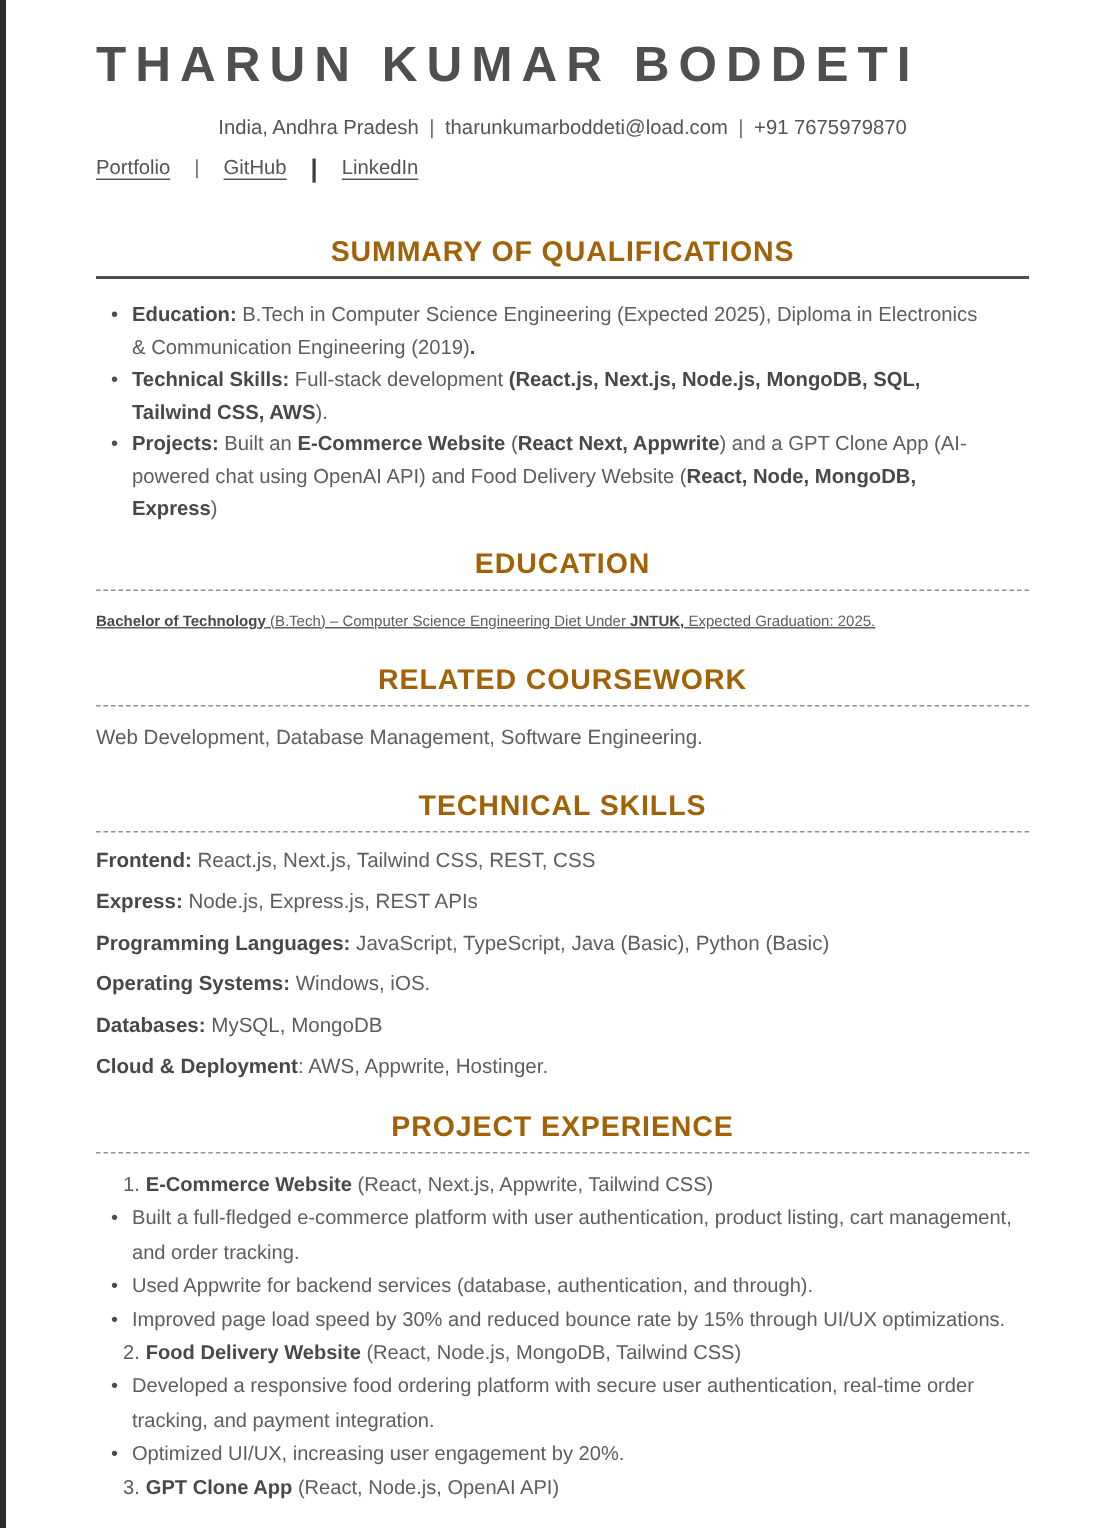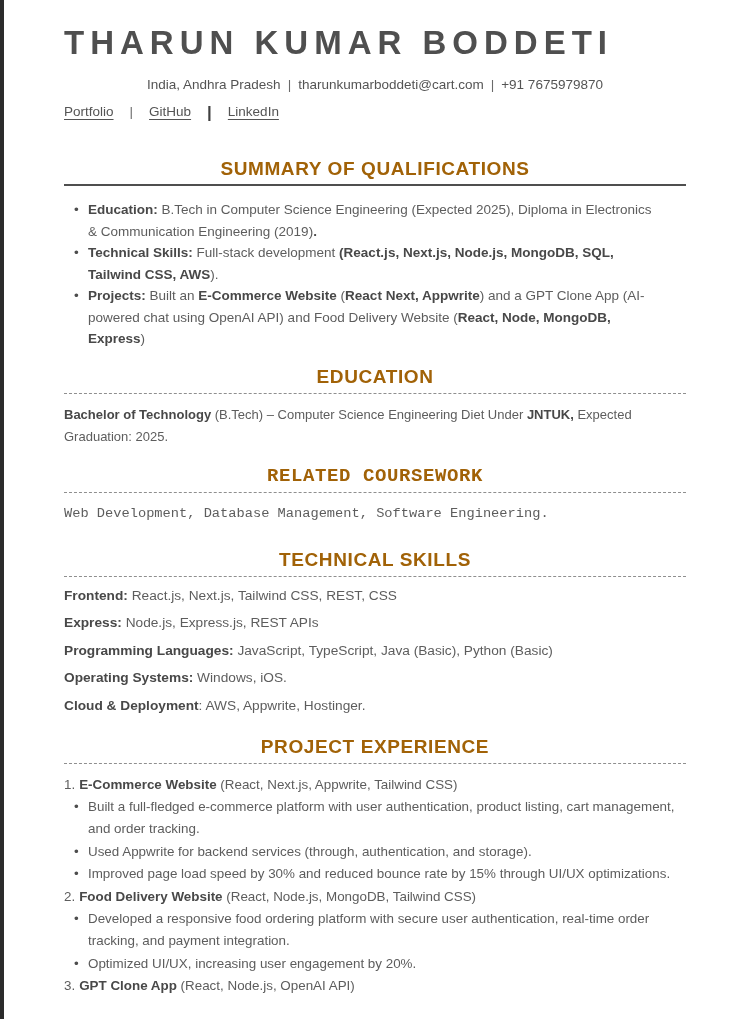--- a/index.html
+++ b/index.html
@@ -25,46 +25,46 @@
   .rule-solid { border-bottom:2px solid #4f4f4f; margin-top:4px; }
   .rule-dashed { border-bottom:1px dashed #8f8f8f; margin-top:5px; }
   .b { font-weight:700; color:#484848; }
 
   .sec-summary { margin-top:37px; }
   .summary-bullets { margin-top:13px; max-width:590px; }
   .bul { display:flex; font-size:13.5px; line-height:21.5px; }
   .bul .dot { width:14px; min-width:14px; margin-left:10px; color:#4d4d4d; }
 
   .sec-education { margin-top:16px; }
-  .edu-text { margin-top:10px; font-size:13px; line-height:22px; max-width:612px; }
+  .edu-text { margin-top:10px; font-size:10px; line-height:22px; max-width:612px;text-decoration:underline; }
 
-  .sec-coursework { margin-top:17px;font-family:Liberation Mono, monospace; }
+  .sec-coursework { margin-top:17px; }
   .course-text { margin-top:10px; font-size:13.7px; line-height:21px; }
 
   .sec-skills { margin-top:25px; }
   .skills { margin-top:11px; }
   .skill-row { font-size:13.7px; line-height:16px; margin-bottom:11.5px; }
 
   .sec-projects { margin-top:22px; }
   .projects { margin-top:10px; font-size:13.4px; line-height:22.4px; }
-  .proj-title { margin-left:0; }
+  .proj-title { margin-left:18px; }
   .proj-num { margin-right:4px; }
   .projects .bul { font-size:13.4px; line-height:22.4px; max-width:640px; }
 </style>
 </head>
 <body>
 
 <div class="edge-bar"></div>
 
 <div class="page">
 
   <div class="name">THARUN KUMAR BODDETI</div>
 
   <div class="contact">
-    <span>India, Andhra Pradesh</span><span class="csep">|</span><span>tharunkumarboddeti@cart.com</span><span class="csep">|</span><span>+91 7675979870</span>
+    <span>India, Andhra Pradesh</span><span class="csep">|</span><span>tharunkumarboddeti@load.com</span><span class="csep">|</span><span>+91 7675979870</span>
   </div>
 
   <div class="links" id="links"><a>Portfolio</a><span class="lsep-thin">|</span><a>GitHub</a><span class="lsep-thick">|</span><a>LinkedIn</a></div>
 
   <div class="sec-summary">
     <h2>SUMMARY OF QUALIFICATIONS</h2>
     <div class="rule-solid"></div>
     <div class="summary-bullets" id="summary-bullets">
         <div class="bul">
           <span class="dot">•</span>
@@ -94,36 +94,37 @@
   </div>
 
   <div class="sec-skills">
     <h2>TECHNICAL SKILLS</h2>
     <div class="rule-dashed"></div>
     <div class="skills" id="skills">
         <div class="skill-row"><span class="b">Frontend:</span><span> React.js, Next.js, Tailwind CSS, REST, CSS</span></div>
         <div class="skill-row"><span class="b">Express:</span><span> Node.js, Express.js, REST APIs</span></div>
         <div class="skill-row"><span class="b">Programming Languages:</span><span> JavaScript, TypeScript, Java (Basic), Python (Basic)</span></div>
         <div class="skill-row"><span class="b">Operating Systems:</span><span> Windows, iOS.</span></div>
+        <div class="skill-row"><span class="b">Databases:</span><span> MySQL, MongoDB</span></div>
         <div class="skill-row"><span class="b">Cloud &amp; Deployment</span><span>: AWS, Appwrite, Hostinger.</span></div>
       </div>
   </div>
 
   <div class="sec-projects">
     <h2>PROJECT EXPERIENCE</h2>
     <div class="rule-dashed"></div>
     <div class="projects" id="projects">
         <div class="proj-title"><span class="proj-num">1.</span><span class="b">E-Commerce Website</span><span> (React, Next.js, Appwrite, Tailwind CSS)</span></div>
         <div class="bul">
           <span class="dot">•</span>
           <div><span>Built a full-fledged e-commerce platform with user authentication, product listing, cart management, and order tracking.</span></div>
         </div>
         <div class="bul">
           <span class="dot">•</span>
-          <div><span>Used Appwrite for backend services (through, authentication, and storage).</span></div>
+          <div><span>Used Appwrite for backend services (database, authentication, and through).</span></div>
         </div>
         <div class="bul">
           <span class="dot">•</span>
           <div><span>Improved page load speed by 30% and reduced bounce rate by 15% through UI/UX optimizations.</span></div>
         </div>
         <div class="proj-title"><span class="proj-num">2.</span><span class="b">Food Delivery Website</span><span> (React, Node.js, MongoDB, Tailwind CSS)</span></div>
         <div class="bul">
           <span class="dot">•</span>
           <div><span>Developed a responsive food ordering platform with secure user authentication, real-time order tracking, and payment integration.</span></div>
         </div>

